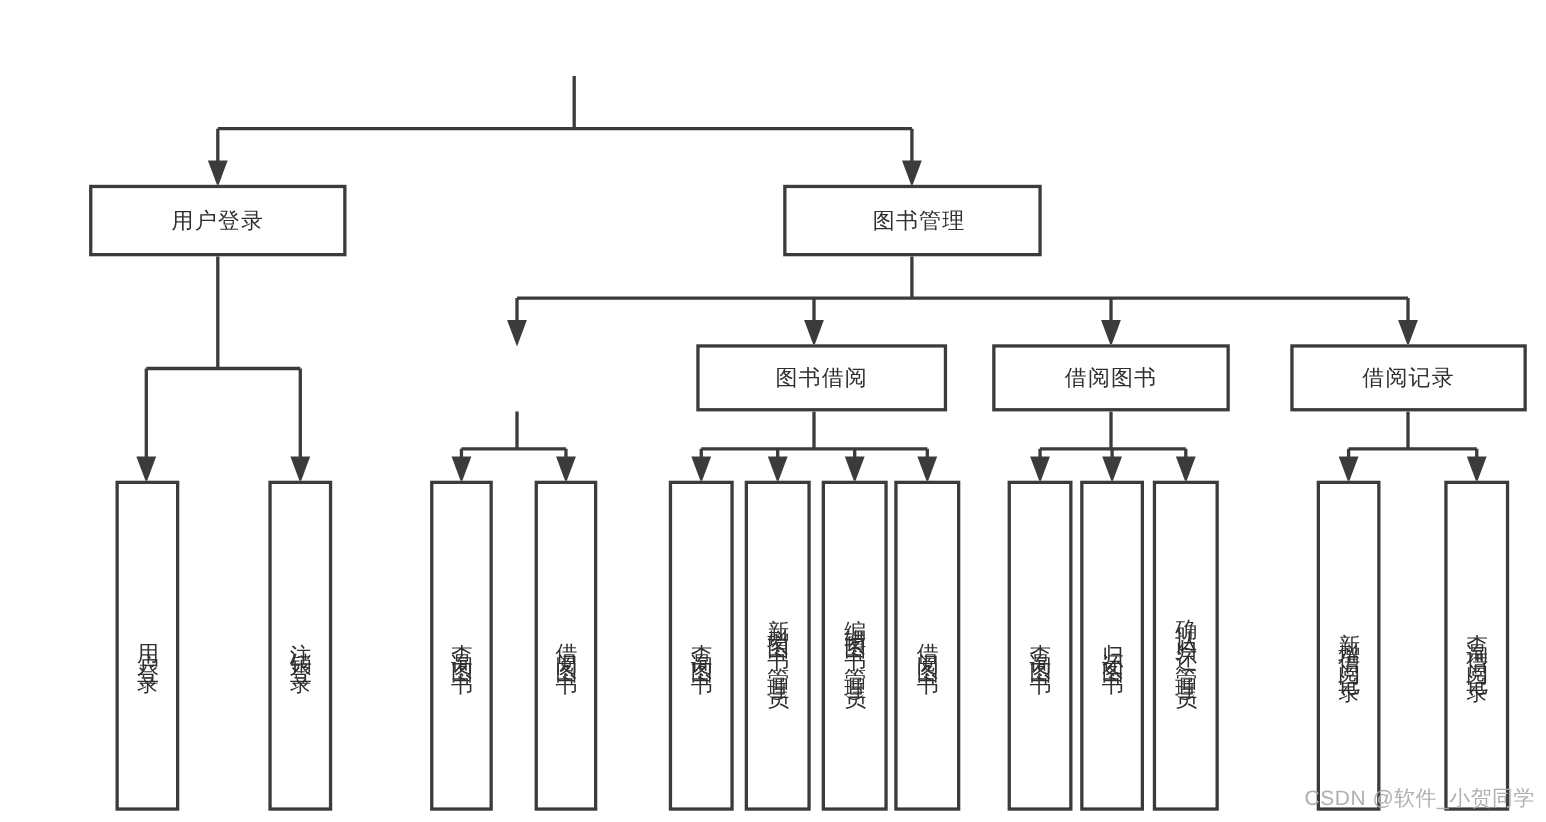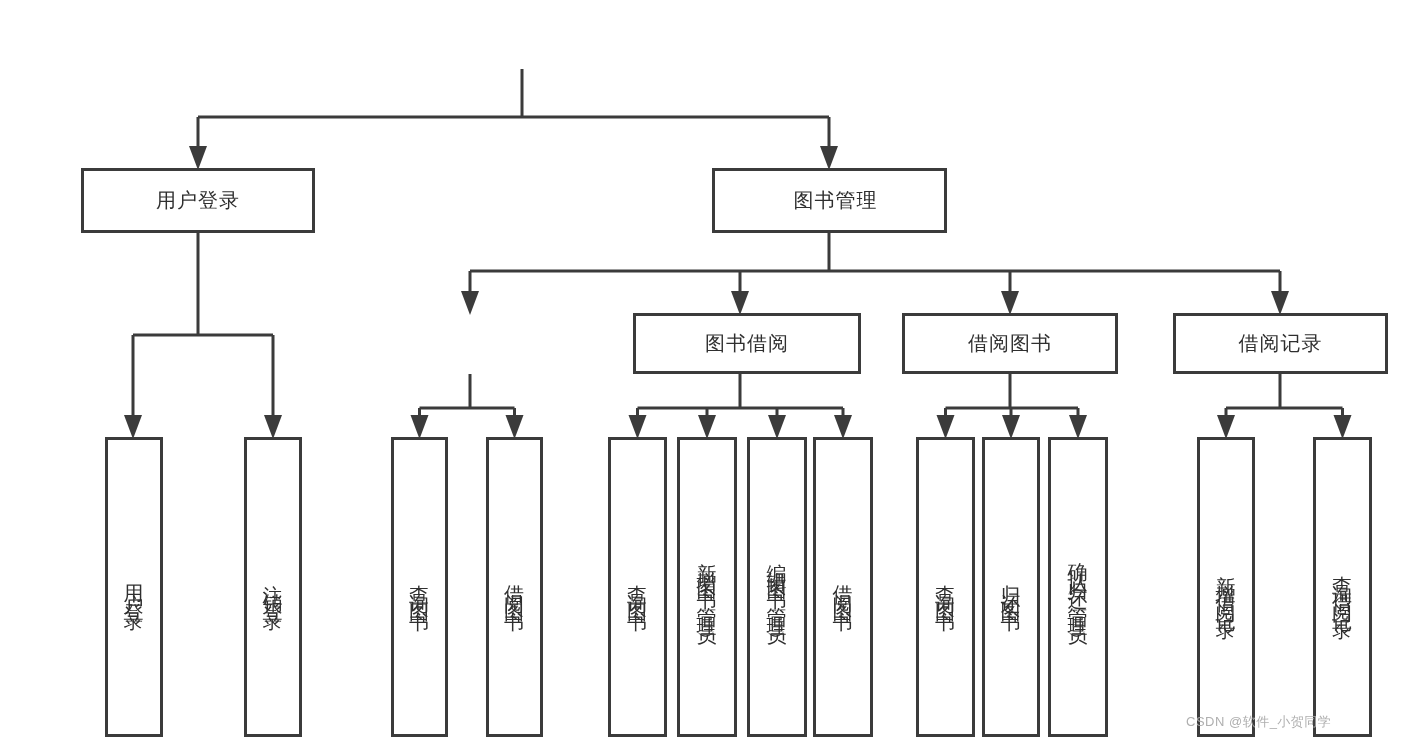--- a/index.html
+++ b/index.html
@@ -37,21 +37,21 @@
     writing-mode:vertical-rl;
     text-orientation:mixed;
     font-size:20px;
     letter-spacing:9px;
     line-height:1;
     white-space:normal;
   }
   #watermark{
     position:absolute;
     left:1186px;top:713px;
-    font-size:13px;
+    font-size:19px;
     color:var(--watermark);
     letter-spacing:0.5px;
     white-space:nowrap;
     z-index:5;
     opacity:0.95;
   }
 </style>
 </head>
 <body>
 

